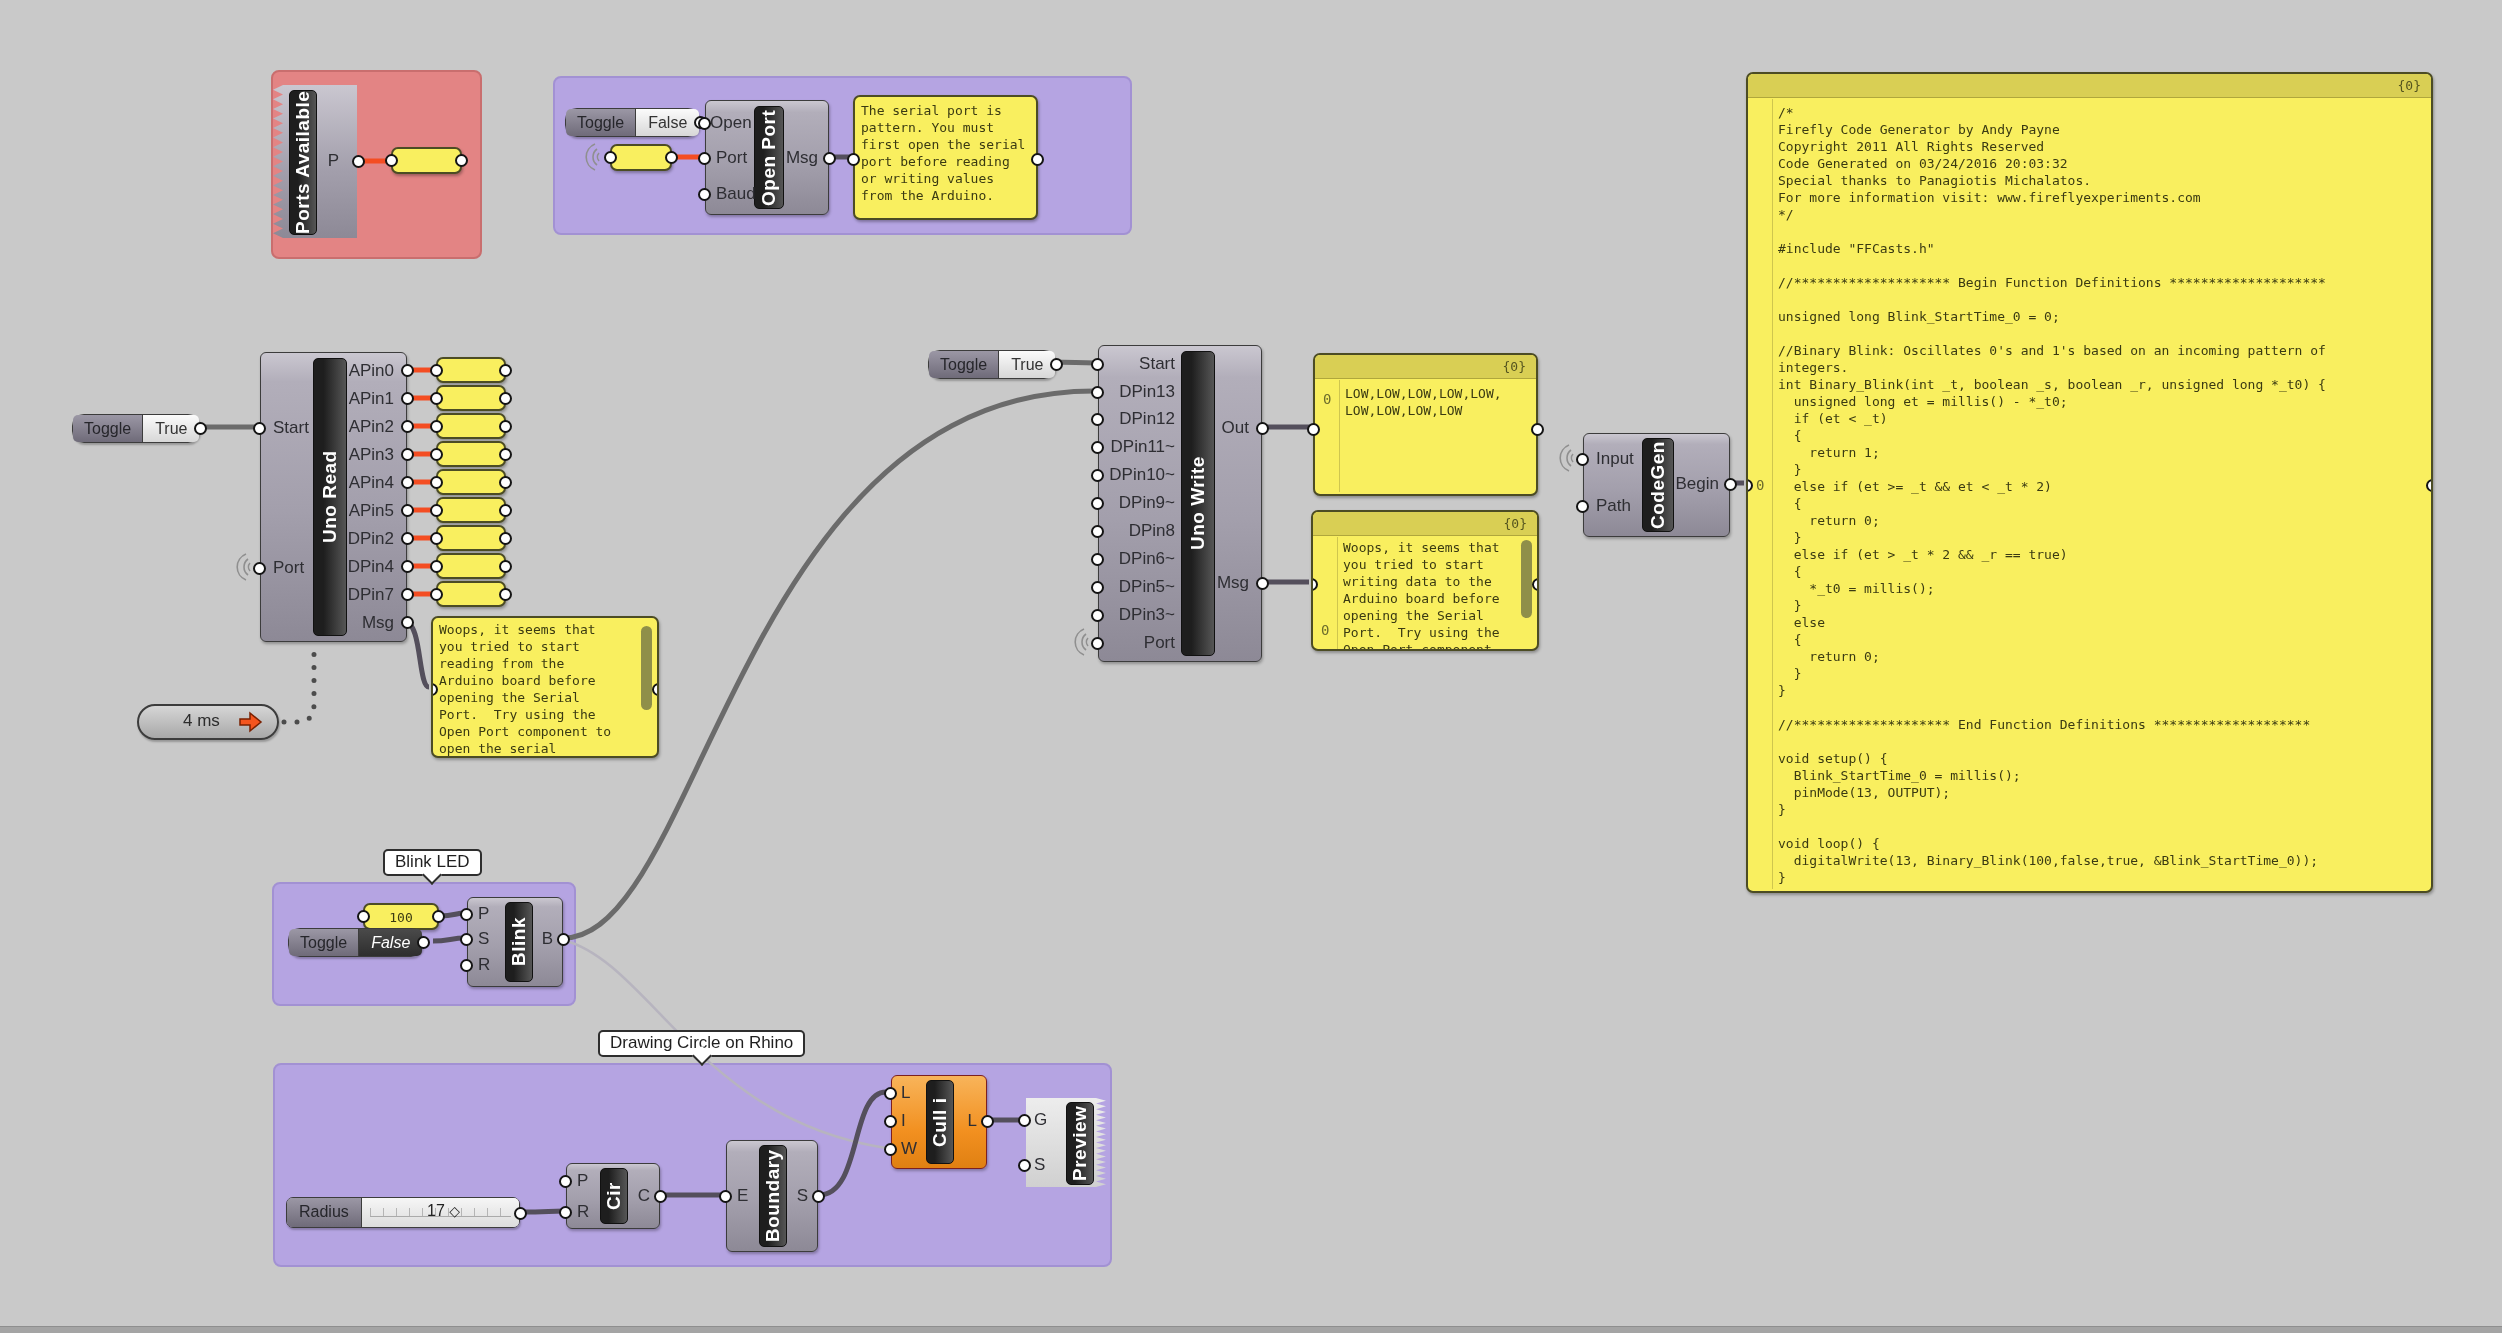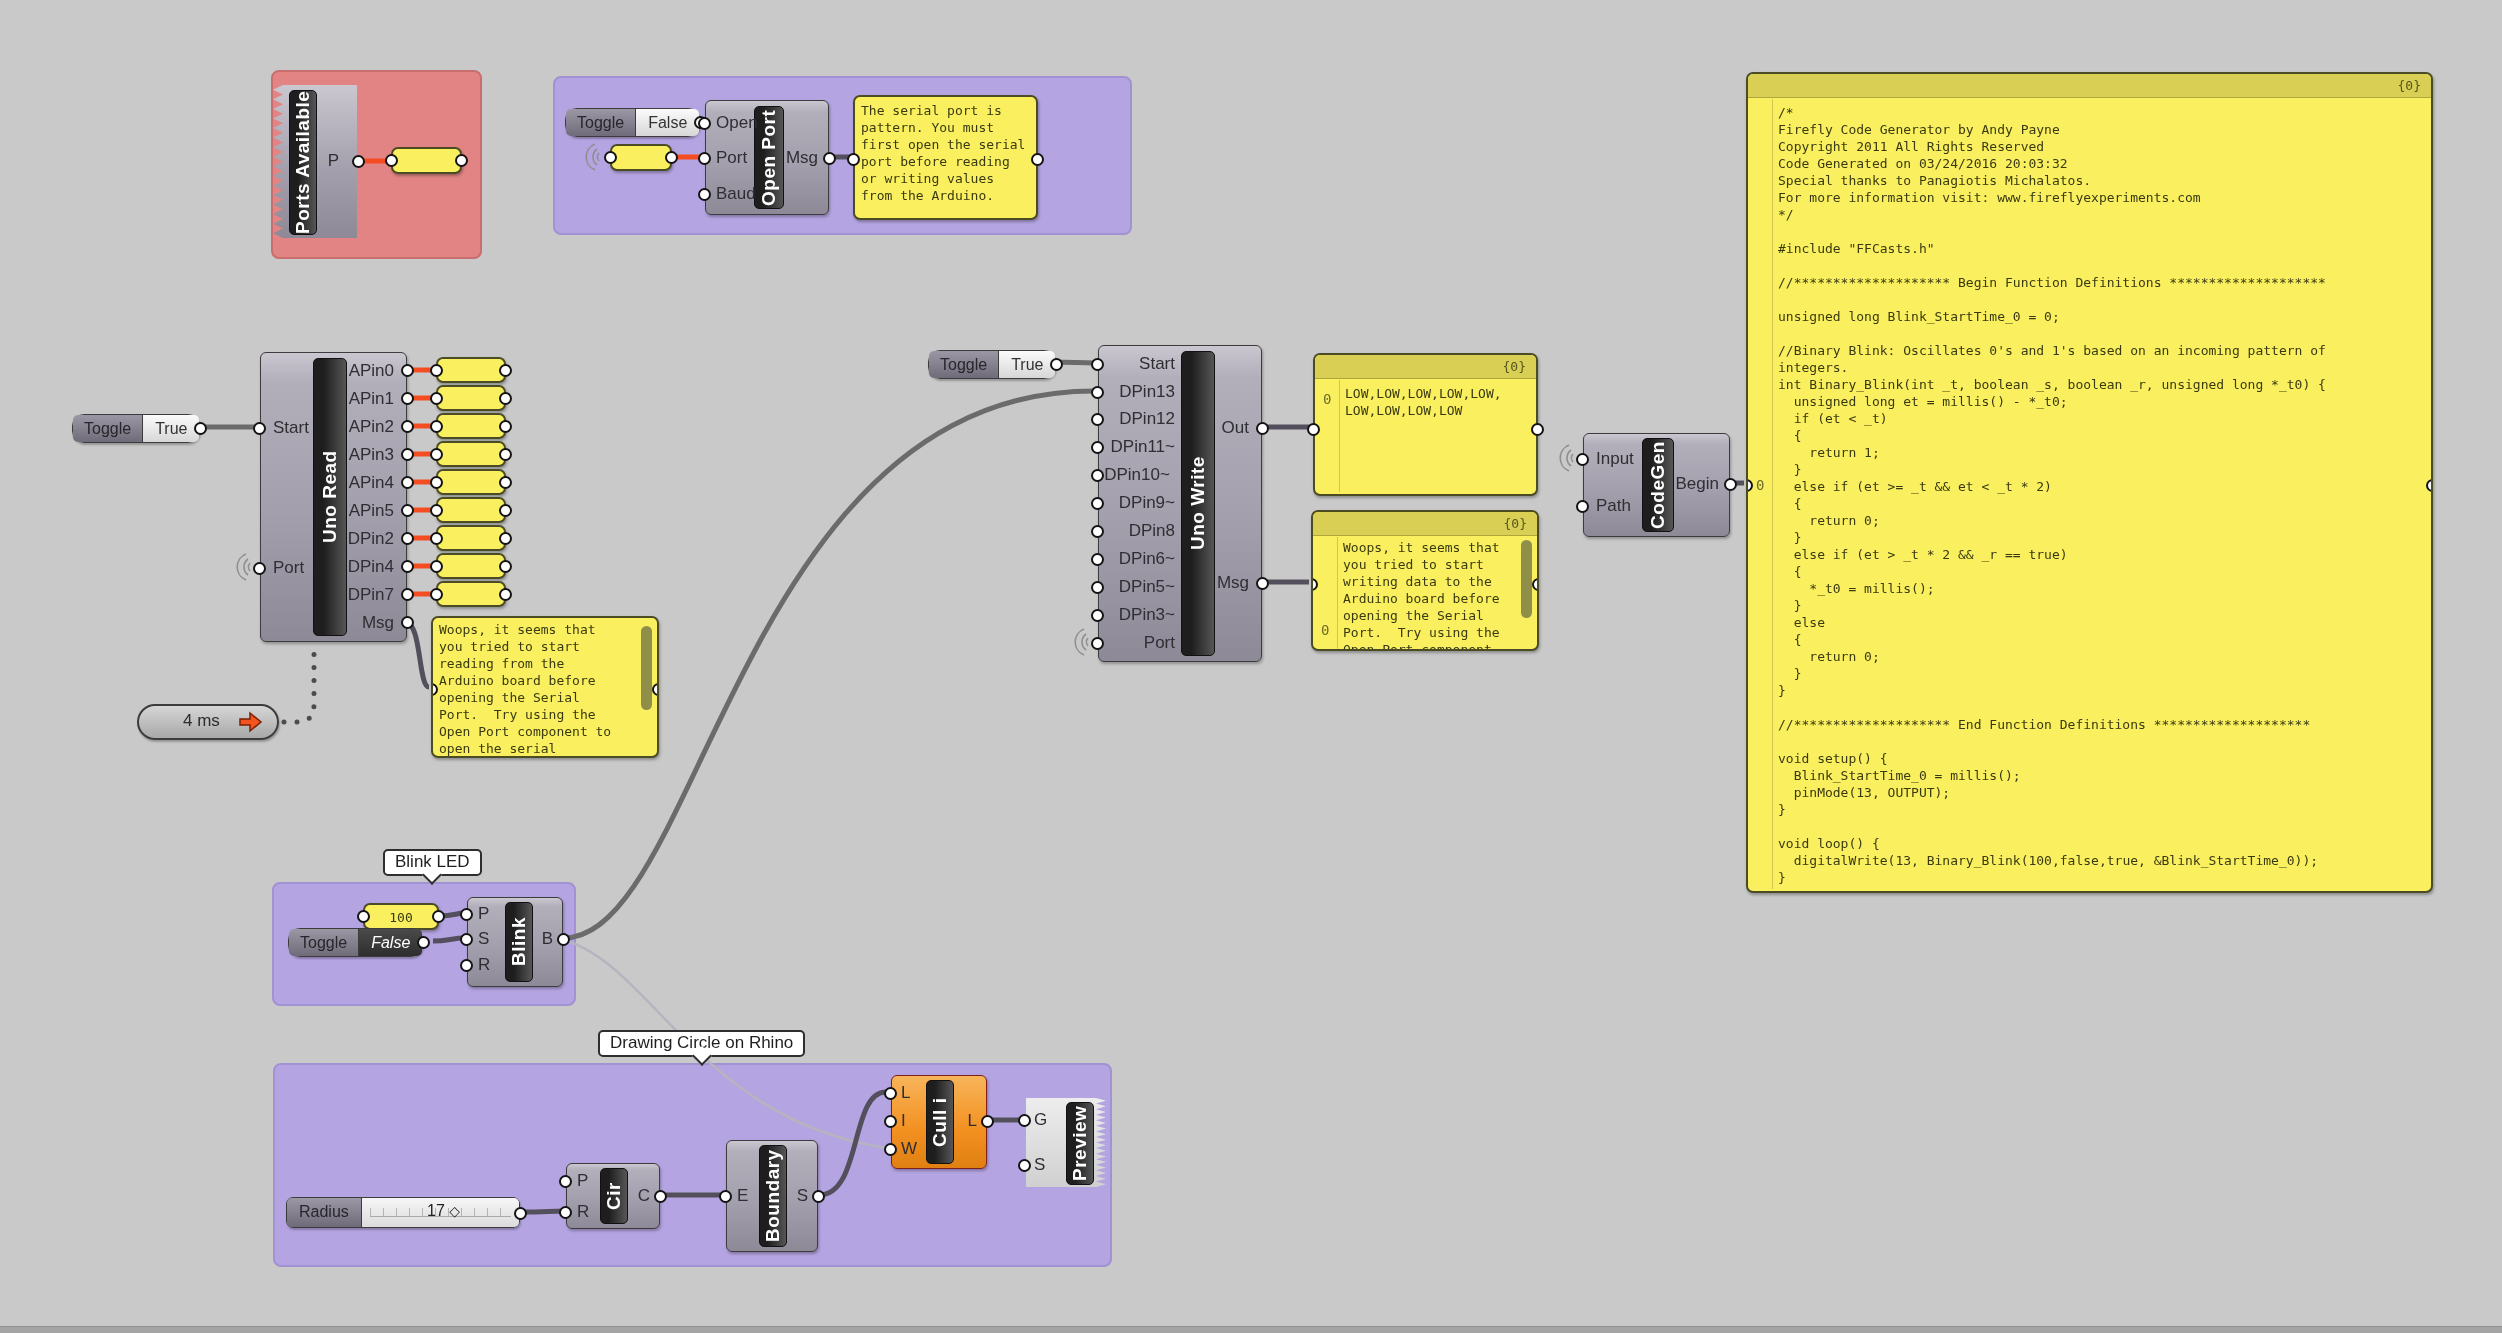--- a/index.html
+++ b/index.html
@@ -152,21 +152,21 @@
     <span class="tog-l">Toggle</span>
     <span class="tog-v">False</span>
     <span class="nub" style="right:-8px;top:7px"></span>
   </div>
   <div class="panel" style="left:610px;top:144px;width:62px;height:27px">
     <span class="nub" style="left:-8px;top:5px"></span>
     <span class="nub" style="right:-8px;top:5px"></span>
   </div>
   <div class="comp" style="left:705px;top:100px;width:122px;height:113px">
     <div class="namebar" style="left:48px;top:5px;width:28px;height:101px">Open Port</div>
-    <span class="pl" style="left:10px;top:12px">Open</span>
+    <span class="pl" style="left:4px;top:12px">Open</span>
     <span class="pl" style="left:10px;top:47px">Port</span>
     <span class="pl" style="left:10px;top:83px">Baud</span>
     <span class="pl" style="right:10px;top:47px">Msg</span>
     <span class="nub" style="left:-8px;top:16px"></span>
     <span class="nub" style="left:-8px;top:51px"></span>
     <span class="nub" style="left:-8px;top:87px"></span>
     <span class="nub" style="right:-8px;top:51px"></span>
   </div>
   <div class="panel" style="left:853px;top:95px;width:185px;height:125px">
     <div class="ptext" style="left:6px;top:5px;right:4px">The serial port is
@@ -271,21 +271,21 @@
     <span class="tog-l">Toggle</span>
     <span class="tog-v">True</span>
     <span class="nub" style="right:-8px;top:7px"></span>
   </div>
   <div class="comp" style="left:1098px;top:345px;width:162px;height:315px">
     <div class="namebar" style="left:82px;top:5px;width:32px;height:303px">Uno Write</div>
     <span class="pl" style="left:0;width:76px;text-align:right;top:8px">Start</span>
     <span class="pl" style="left:0;width:76px;text-align:right;top:36px">DPin13</span>
     <span class="pl" style="left:0;width:76px;text-align:right;top:63px">DPin12</span>
     <span class="pl" style="left:0;width:76px;text-align:right;top:91px">DPin11~</span>
-    <span class="pl" style="left:0;width:76px;text-align:center;top:119px">DPin10~</span>
+    <span class="pl" style="left:0;width:76px;text-align:right;top:119px">DPin10~</span>
     <span class="pl" style="left:0;width:76px;text-align:right;top:147px">DPin9~</span>
     <span class="pl" style="left:0;width:76px;text-align:right;top:175px">DPin8</span>
     <span class="pl" style="left:0;width:76px;text-align:right;top:203px">DPin6~</span>
     <span class="pl" style="left:0;width:76px;text-align:right;top:231px">DPin5~</span>
     <span class="pl" style="left:0;width:76px;text-align:right;top:259px">DPin3~</span>
     <span class="pl" style="left:0;width:76px;text-align:right;top:287px">Port</span>
     <span class="nub" style="left:-8px;top:12px"></span>
     <span class="nub" style="left:-8px;top:40px"></span>
     <span class="nub" style="left:-8px;top:67px"></span>
     <span class="nub" style="left:-8px;top:95px"></span>

